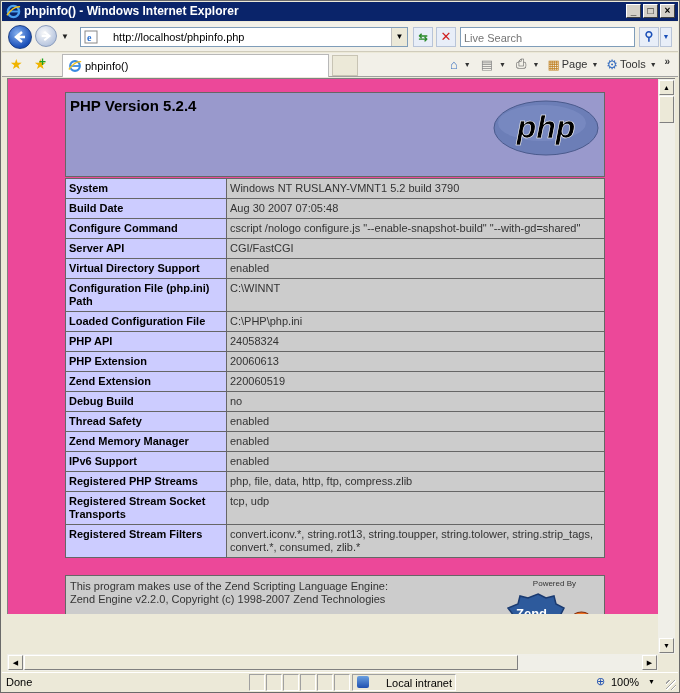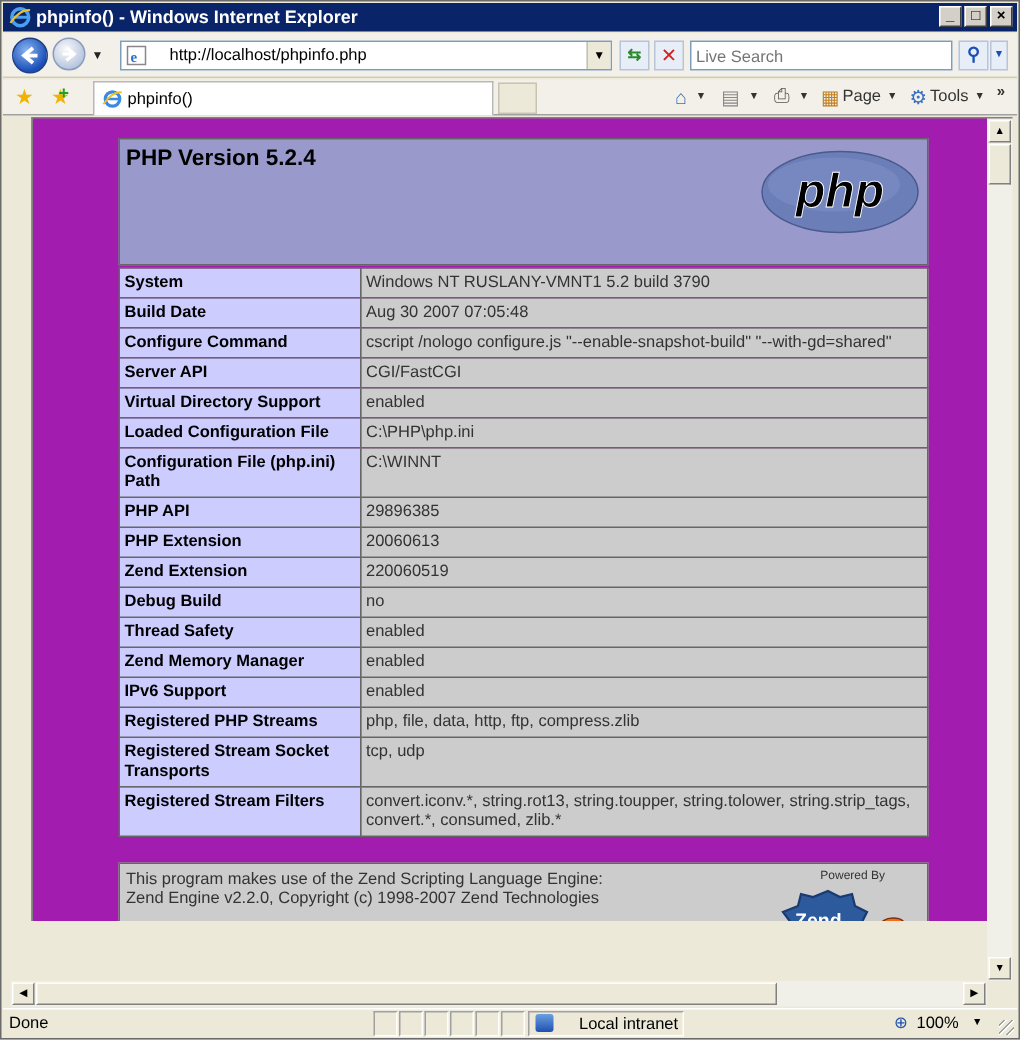--- a/index.html
+++ b/index.html
@@ -44,21 +44,21 @@
   .tab .tab-icon { position: absolute; left: 5px; top: 4px; }
   .tab .tab-label { position: absolute; left: 22px; top: 5px; font-size: 11px; color: #000; }
   .newtab { position: absolute; left: 330px; top: 2px; width: 26px; height: 21px; background: #ece9d8; border: 1px solid #c8c4b4; }
   .cmd-items { position: absolute; left: 448px; top: 3px; display: flex; align-items: center; font-size: 11px; color: #333; }
   .cmd-item { display: flex; align-items: center; margin-right: 4px; }
   .cmd-item .ico { font-size: 13px; margin-right: 2px; }
   .cmd-item .arr { font-size: 7px; margin-left: 4px; color: #333; }
   .cmd-more { position: absolute; right: 8px; top: 3px; font-size: 10px; font-weight: bold; color: #333; }
 
   
-  .viewport { position: absolute; left: 20px; top: 77px; width: 651px; height: 536px; background: #a21caf; overflow: hidden; border-left: 1px solid #808080; border-top: 1px solid #808080; }
+  .viewport { position: absolute; left: 6px; top: 77px; width: 651px; height: 536px; background: #ec4899; overflow: hidden; border-left: 1px solid #808080; border-top: 1px solid #808080; }
   .vscroll { position: absolute; left: 657px; top: 77px; width: 17px; height: 576px; background: #f0efe8; border-top: 1px solid #808080; }
   .vscroll .up, .vscroll .down { position: absolute; left: 1px; width: 15px; height: 15px; background: #ece9d8; border: 1px solid; border-color: #fff #808080 #808080 #fff; font-size: 7px; text-align: center; line-height: 13px; }
   .vscroll .up { top: 1px; }
   .vscroll .down { bottom: 1px; }
   .vscroll .thumb { position: absolute; left: 1px; top: 17px; width: 15px; height: 27px; background: #ece9d8; border: 1px solid; border-color: #fff #808080 #808080 #fff; }
   .hscroll { position: absolute; left: 6px; top: 653px; width: 651px; height: 17px; background: #f0efe8; }
   .hscroll .left, .hscroll .right { position: absolute; top: 1px; width: 15px; height: 15px; background: #ece9d8; border: 1px solid; border-color: #fff #808080 #808080 #fff; font-size: 7px; text-align: center; line-height: 13px; }
   .hscroll .left { left: 1px; }
   .hscroll .right { right: 1px; }
   .hscroll .thumb { position: absolute; left: 17px; top: 1px; width: 494px; height: 15px; background: #ece9d8; border: 1px solid; border-color: #fff #808080 #808080 #fff; }
@@ -208,30 +208,30 @@
             </tr>
             <tr>
               <td class="e">Server API</td>
               <td class="v">CGI/FastCGI</td>
             </tr>
             <tr>
               <td class="e">Virtual Directory Support</td>
               <td class="v">enabled</td>
             </tr>
             <tr>
+              <td class="e">Configuration File (php.ini) Path</td>
+              <td class="v">C:\WINNT</td>
+            </tr>
+            <tr>
               <td class="e">Loaded Configuration File</td>
               <td class="v">C:\PHP\php.ini</td>
             </tr>
             <tr>
-              <td class="e">Configuration File (php.ini) Path</td>
-              <td class="v">C:\WINNT</td>
-            </tr>
-            <tr>
               <td class="e">PHP API</td>
-              <td class="v">29896385</td>
+              <td class="v">24058324</td>
             </tr>
             <tr>
               <td class="e">PHP Extension</td>
               <td class="v">20060613</td>
             </tr>
             <tr>
               <td class="e">Zend Extension</td>
               <td class="v">220060519</td>
             </tr>
             <tr>

